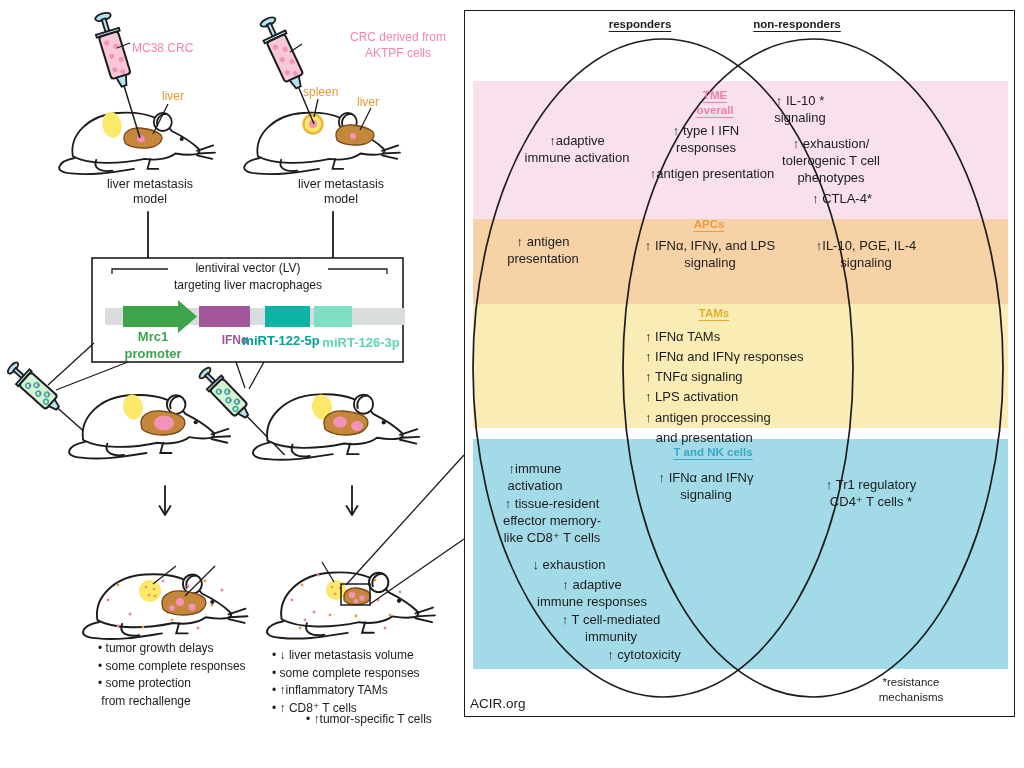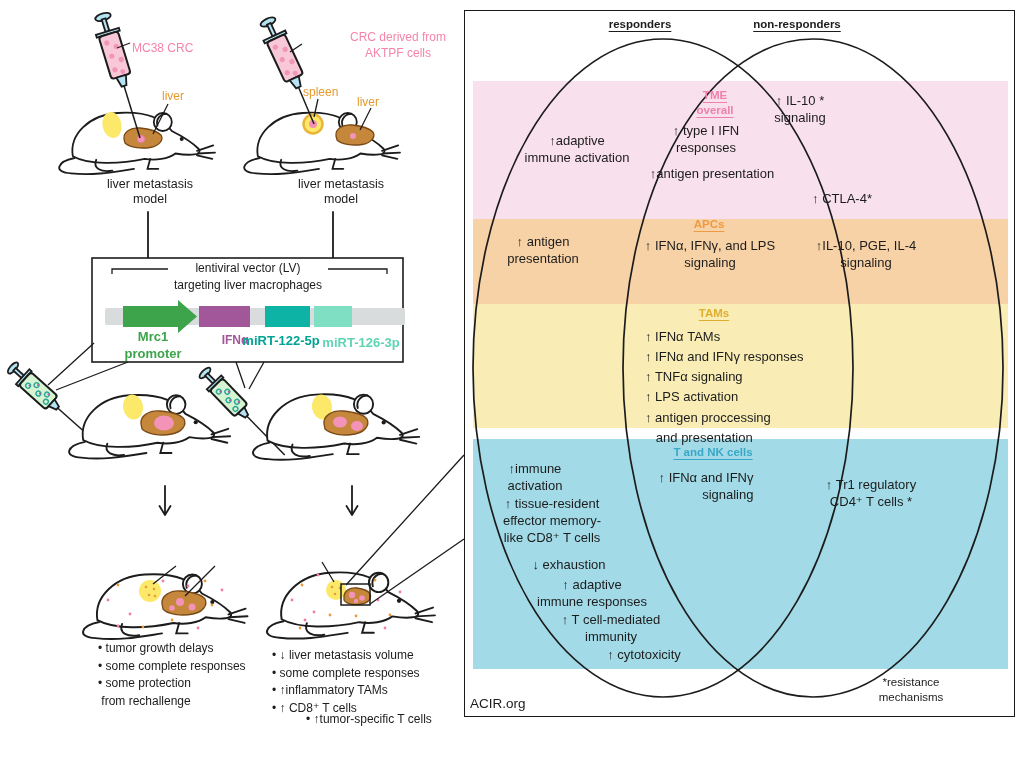--- a/index.html
+++ b/index.html
@@ -287,40 +287,43 @@
 
   <div class="t hd h-tme tc" style="left:715px;top:88px;">TME
 overall</div>
   <div class="t tc" style="left:577px;top:133px;">↑adaptive
 immune activation</div>
   <div class="t tc" style="left:706px;top:123px;">↑ type I IFN
 responses</div>
   <div class="t tc" style="left:712px;top:166px;">↑antigen presentation</div>
   <div class="t tc" style="left:800px;top:93px;">↑ IL-10 *
 signaling</div>
+  <div class="t tc" style="left:831px;top:136px;">↑ exhaustion/
+tolerogenic T cell
+phenotypes</div>
   <div class="t tc" style="left:842px;top:191px;">↑ CTLA-4*</div>
 
   <div class="t hd h-apcs tc" style="left:709px;top:217px;">APCs</div>
   <div class="t tc" style="left:543px;top:234px;">↑ antigen
 presentation</div>
   <div class="t tc" style="left:710px;top:238px;">↑ IFNα, IFNγ, and LPS
 signaling</div>
   <div class="t tc" style="left:866px;top:238px;">↑IL-10, PGE, IL-4
 signaling</div>
 
   <div class="t hd h-tams tc" style="left:714px;top:306px;">TAMs</div>
   <div class="t" style="left:645px;top:327px;line-height:1.55;">↑ IFNα TAMs
 ↑ IFNα and IFNγ responses
 ↑ TNFα signaling
 ↑ LPS activation
 ↑ antigen proccessing
 &nbsp;&nbsp;&nbsp;and presentation</div>
 
   <div class="t hd h-tnk tc" style="left:713px;top:445px;">T and NK cells</div>
-  <div class="t tc" style="left:706px;top:470px;text-align:right;">↑ IFNα and IFNγ
+  <div class="t tc" style="left:706px;top:470px;">↑ IFNα and IFNγ
 signaling</div>
   <div class="t tc" style="left:535px;top:461px;">↑immune
 activation</div>
   <div class="t tc" style="left:552px;top:496px;">↑ tissue-resident
 effector memory-
 like CD8⁺ T cells</div>
   <div class="t tc" style="left:569px;top:557px;">↓ exhaustion</div>
   <div class="t tc" style="left:592px;top:577px;">↑ adaptive
 immune responses</div>
   <div class="t tc" style="left:611px;top:612px;">↑ T cell-mediated

